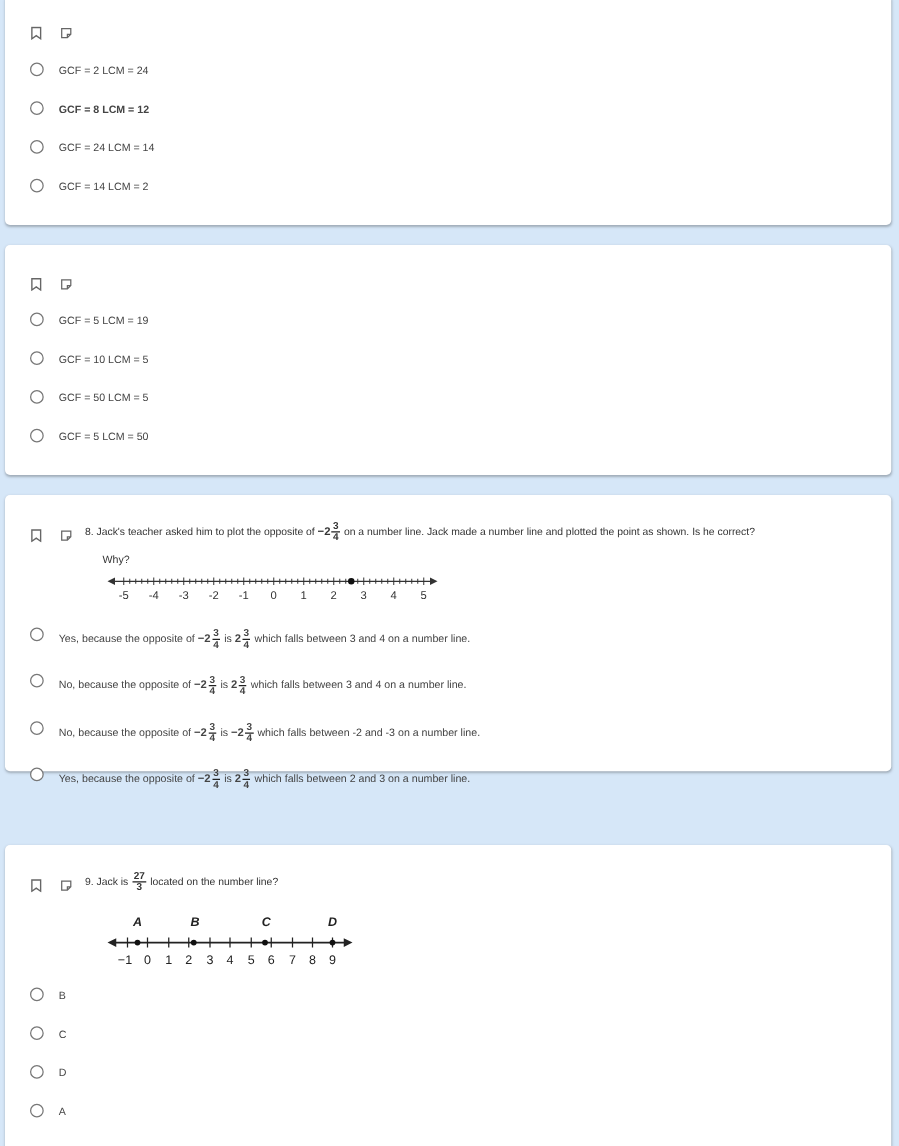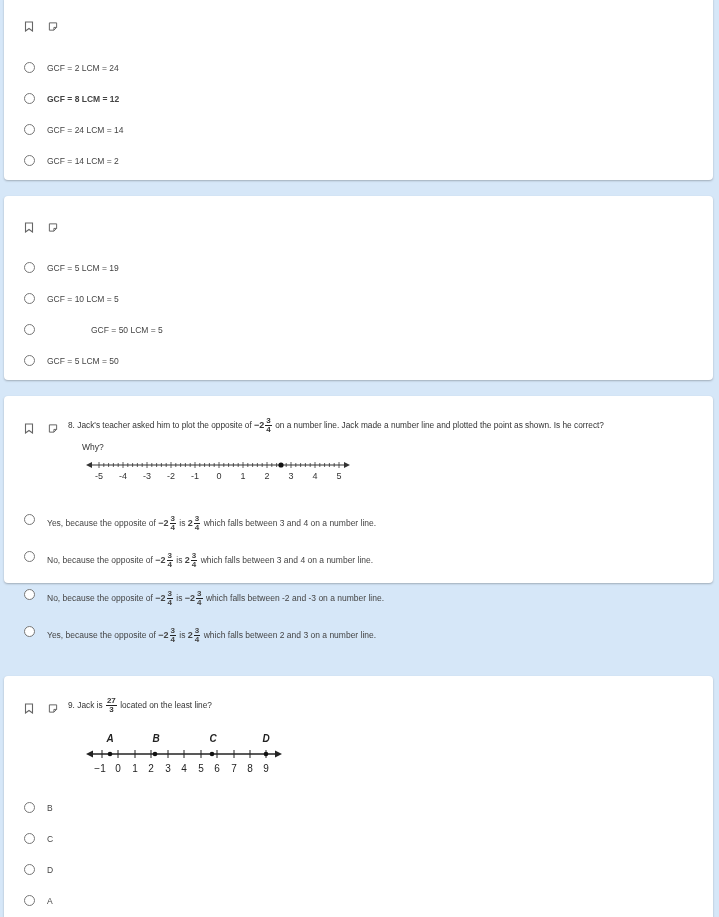--- a/index.html
+++ b/index.html
@@ -11,21 +11,21 @@
     position:relative;
   }
   .card {
     position:absolute; left:4px; width:709px;
     background:#fff;
     border-radius:4px;
     box-shadow:0 1px 2px rgba(60,64,67,0.35);
   }
   .icon-bm, .icon-note { position:absolute; width:10px; height:11px; }
   .qtext { position:absolute; font-size:8.5px; color:#333; line-height:12px; }
-  .opt { position:absolute; left:20px; display:flex; align-items:center;margin-top:12px; }
+  .opt { position:absolute; left:20px; display:flex; align-items:center; }
   .radio {
     width:11px; height:11px; border:1.4px solid #777; border-radius:50%;
     box-sizing:border-box; margin-right:12px; flex:none; background:#fff;
   }
   .opt-label { font-size:8.5px; color:#444; white-space:nowrap; }
   .frac { display:inline-flex; flex-direction:column; align-items:center; vertical-align:middle;
           font-weight:bold; font-size:8px; line-height:8px; margin:0 1px; }
   .frac .n { border-bottom:1px solid #222; padding:0 1px; }
   .mixed { font-weight:bold; font-size:9px; }
   .nl { position:absolute; }
@@ -69,31 +69,31 @@
       <path d="M1.5 1.5 H9.5 V6.5 L6.5 9.5 H1.5 Z M9.5 6.5 H6.5 V9.5" fill="none" stroke="#666" stroke-width="1.1"></path>
     </svg>
   <div class="opt" style="top:54px;">
       <span class="radio"></span>
       <span class="opt-label">GCF = 5 LCM = 19</span>
     </div>
   <div class="opt" style="top:85px;">
       <span class="radio"></span>
       <span class="opt-label">GCF = 10 LCM = 5</span>
     </div>
-  <div class="opt" style="top:116px;gap:44px;">
+  <div class="opt" style="top:116px;">
       <span class="radio"></span>
       <span class="opt-label">GCF = 50 LCM = 5</span>
     </div>
   <div class="opt" style="top:147px;">
       <span class="radio"></span>
       <span class="opt-label">GCF = 5 LCM = 50</span>
     </div>
 </div>
 
-<div class="card" style="top:396px; height:187px;text-decoration:underline;">
+<div class="card" style="top:396px; height:221px;text-decoration:underline;">
   <svg class="icon-bm" style="left:20px; top:27px;" viewBox="0 0 10 11">
       <path d="M1.5 1 H8.5 V10 L5 7.5 L1.5 10 Z" fill="none" stroke="#666" stroke-width="1.1"></path>
     </svg>
   <svg class="icon-note" style="left:44px; top:27px;" viewBox="0 0 11 11">
       <path d="M1.5 1.5 H9.5 V6.5 L6.5 9.5 H1.5 Z M9.5 6.5 H6.5 V9.5" fill="none" stroke="#666" stroke-width="1.1"></path>
     </svg>
   <div class="qtext" style="left:64px; top:21px; white-space:nowrap; font-size:8.3px;">
     <span>8.</span>
     <span>Jack's teacher asked him to plot the opposite of</span>
     <span class="mixed">−2</span><span class="frac">
@@ -250,21 +250,21 @@
   <svg class="icon-note" style="left:44px; top:27px;" viewBox="0 0 11 11">
       <path d="M1.5 1.5 H9.5 V6.5 L6.5 9.5 H1.5 Z M9.5 6.5 H6.5 V9.5" fill="none" stroke="#666" stroke-width="1.1"></path>
     </svg>
   <div class="qtext" style="left:64px; top:21px; white-space:nowrap; font-size:8.3px;">
     <span>9.</span>
     <span>Jack is</span>
     <span class="frac">
         <span class="n">27</span>
         <span>3</span>
       </span>
-    <span>located on the least line?</span>
+    <span>located on the number line?</span>
   </div>
 
   <div class="nl" style="left:80px; top:57px; width:200px; height:44px;">
     <span class="pt-lbl" style="left:26px; top:0px;">A</span>
     <span class="pt-lbl" style="left:72px; top:0px;">B</span>
     <span class="pt-lbl" style="left:129px; top:0px;">C</span>
     <span class="pt-lbl" style="left:182px; top:0px;">D</span>
     <svg width="200" height="14" viewBox="0 0 200 14" style="position:absolute; left:0; top:14px;">
       <line x1="6" y1="7" x2="194" y2="7" stroke="#222" stroke-width="1.4"></line>
       <path d="M2 7 L9 3.5 L9 10.5 Z" fill="#222"></path>

